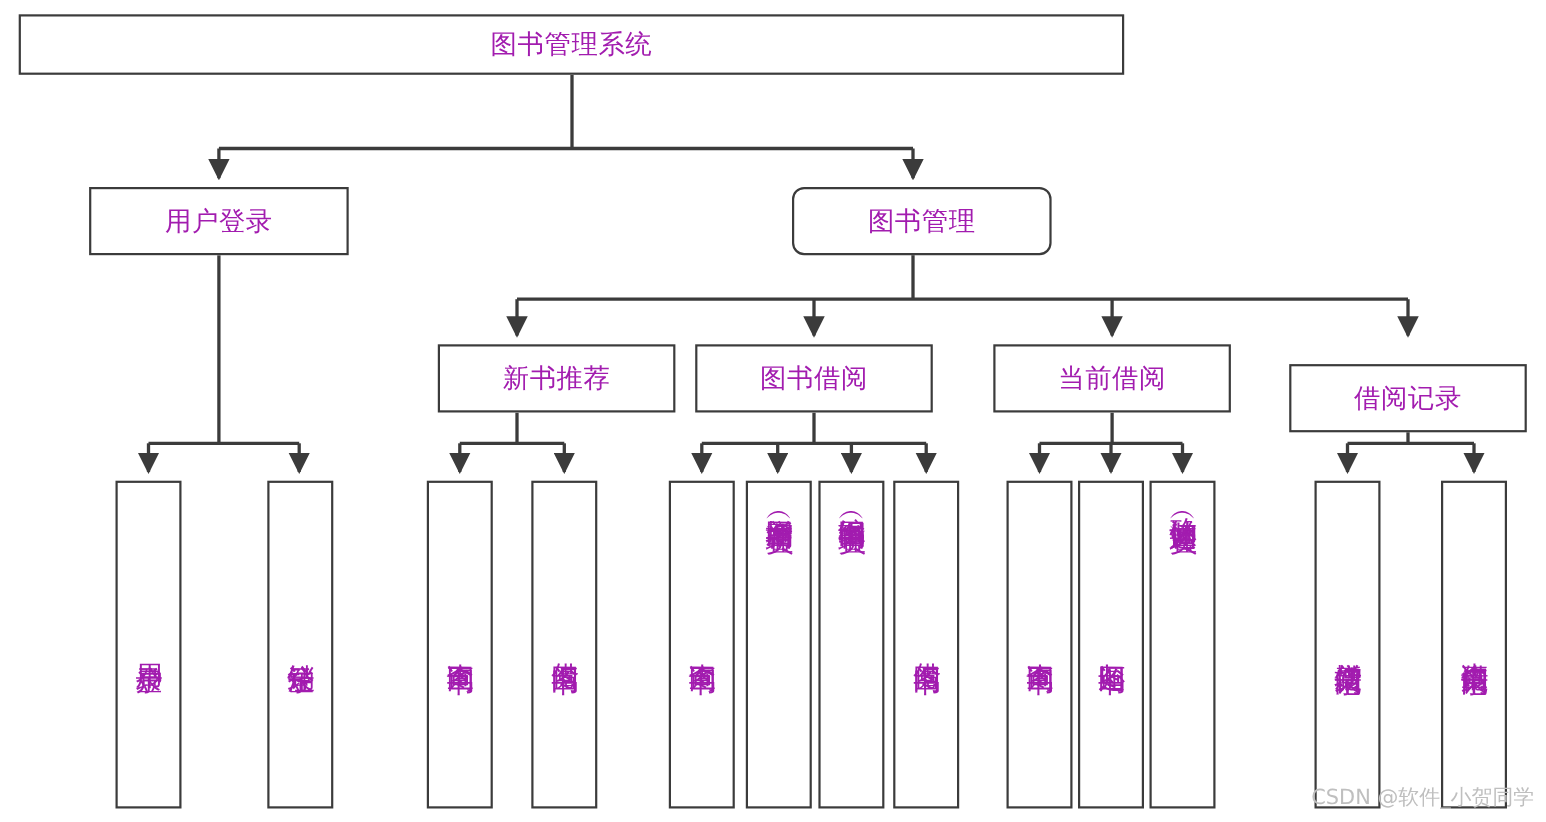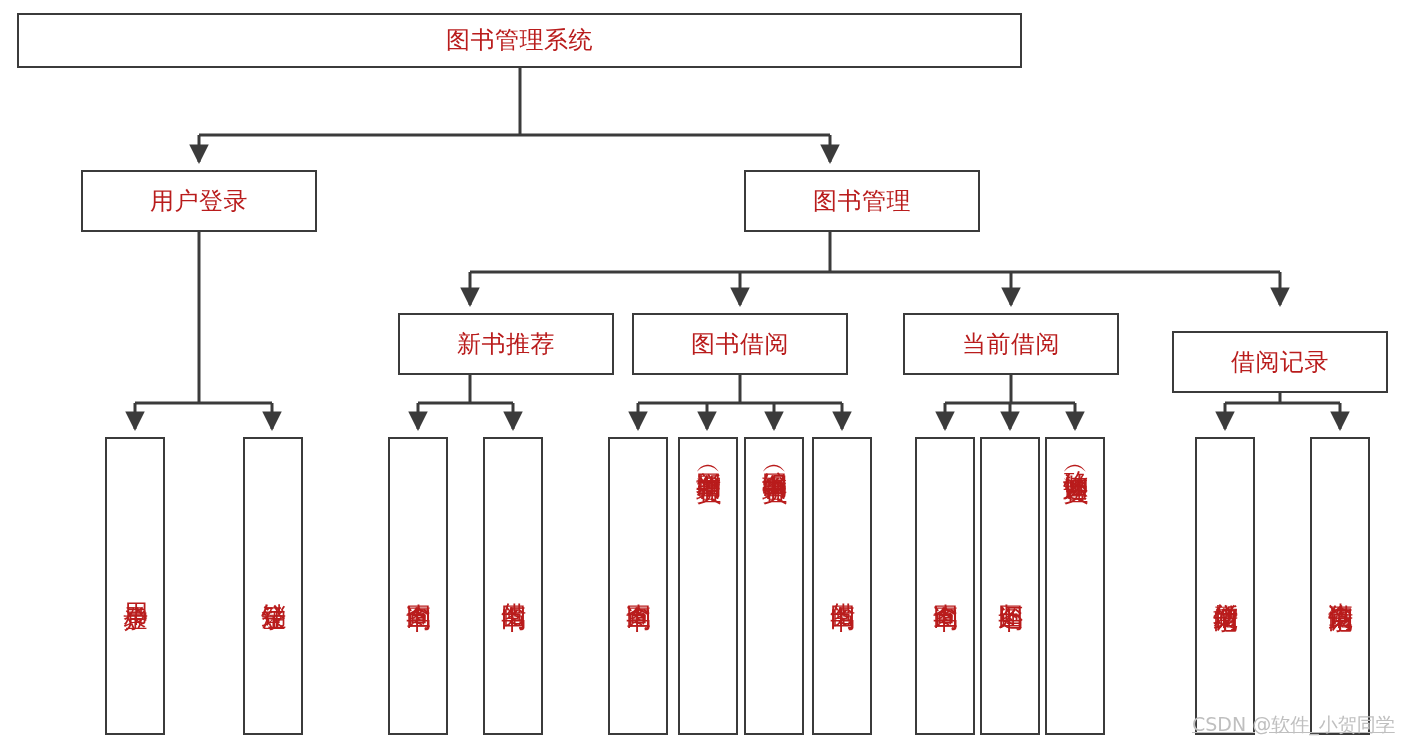--- a/index.html
+++ b/index.html
@@ -20,21 +20,21 @@
   }
   .node {
     position: absolute;
     box-sizing: border-box;
     border: 2px solid #3b3b3b;
     background: #ffffff;
     display: flex;
     align-items: center;
     justify-content: center;
     text-align: left;
-    color: #b91c1c;
+    color: #a21caf;
   }
   .node .label {
     display: block;
     line-height: 1.18;
     letter-spacing: 0.5px;
   }
   
   .node.h .label {
     font-size: 24px;
   }
@@ -67,21 +67,20 @@
     pointer-events: none;
   }
   .watermark {
     position: absolute;
     left: 1192px;
     top: 712px;
     font-size: 19px;
     color: #bfbfbf;
     white-space: nowrap;
     font-family: "DejaVu Sans", "Liberation Sans", sans-serif;
-    text-decoration: underline;
   }
 </style>
 </head>
 <body>
 
 <div id="canvas">
 
   <svg id="edges" viewBox="0 0 1405 747" xmlns="http://www.w3.org/2000/svg">
     <defs>
       <marker id="arrow" viewBox="0 0 10 10" refX="9" refY="5" markerWidth="6.5" markerHeight="6.5" orient="auto-start-reverse">
@@ -132,21 +131,21 @@
     </g>
   </svg>
 
   <div class="node h root" style="left:17px; top:13px; width:1005px; height:55px;">
     <span class="label">图书管理系统</span>
   </div>
 
   <div class="node h" style="left:81px; top:170px; width:236px; height:62px;">
     <span class="label">用户登录</span>
   </div>
-  <div class="node h" style="left:744px; top:170px; width:236px; height:62px;">
+  <div class="node h" style="left:720px; top:170px; width:236px; height:62px;border-radius:11px;">
     <span class="label">图书管理</span>
   </div>
 
   <div class="node h" style="left:362px; top:313px; width:216px; height:62px;margin-left:36px;">
     <span class="label">新书推荐</span>
   </div>
   <div class="node h" style="left:903px; top:313px; width:216px; height:62px;">
     <span class="label">当前借阅</span>
   </div>
   <div class="node h" style="left:632px; top:313px; width:216px; height:62px;">

